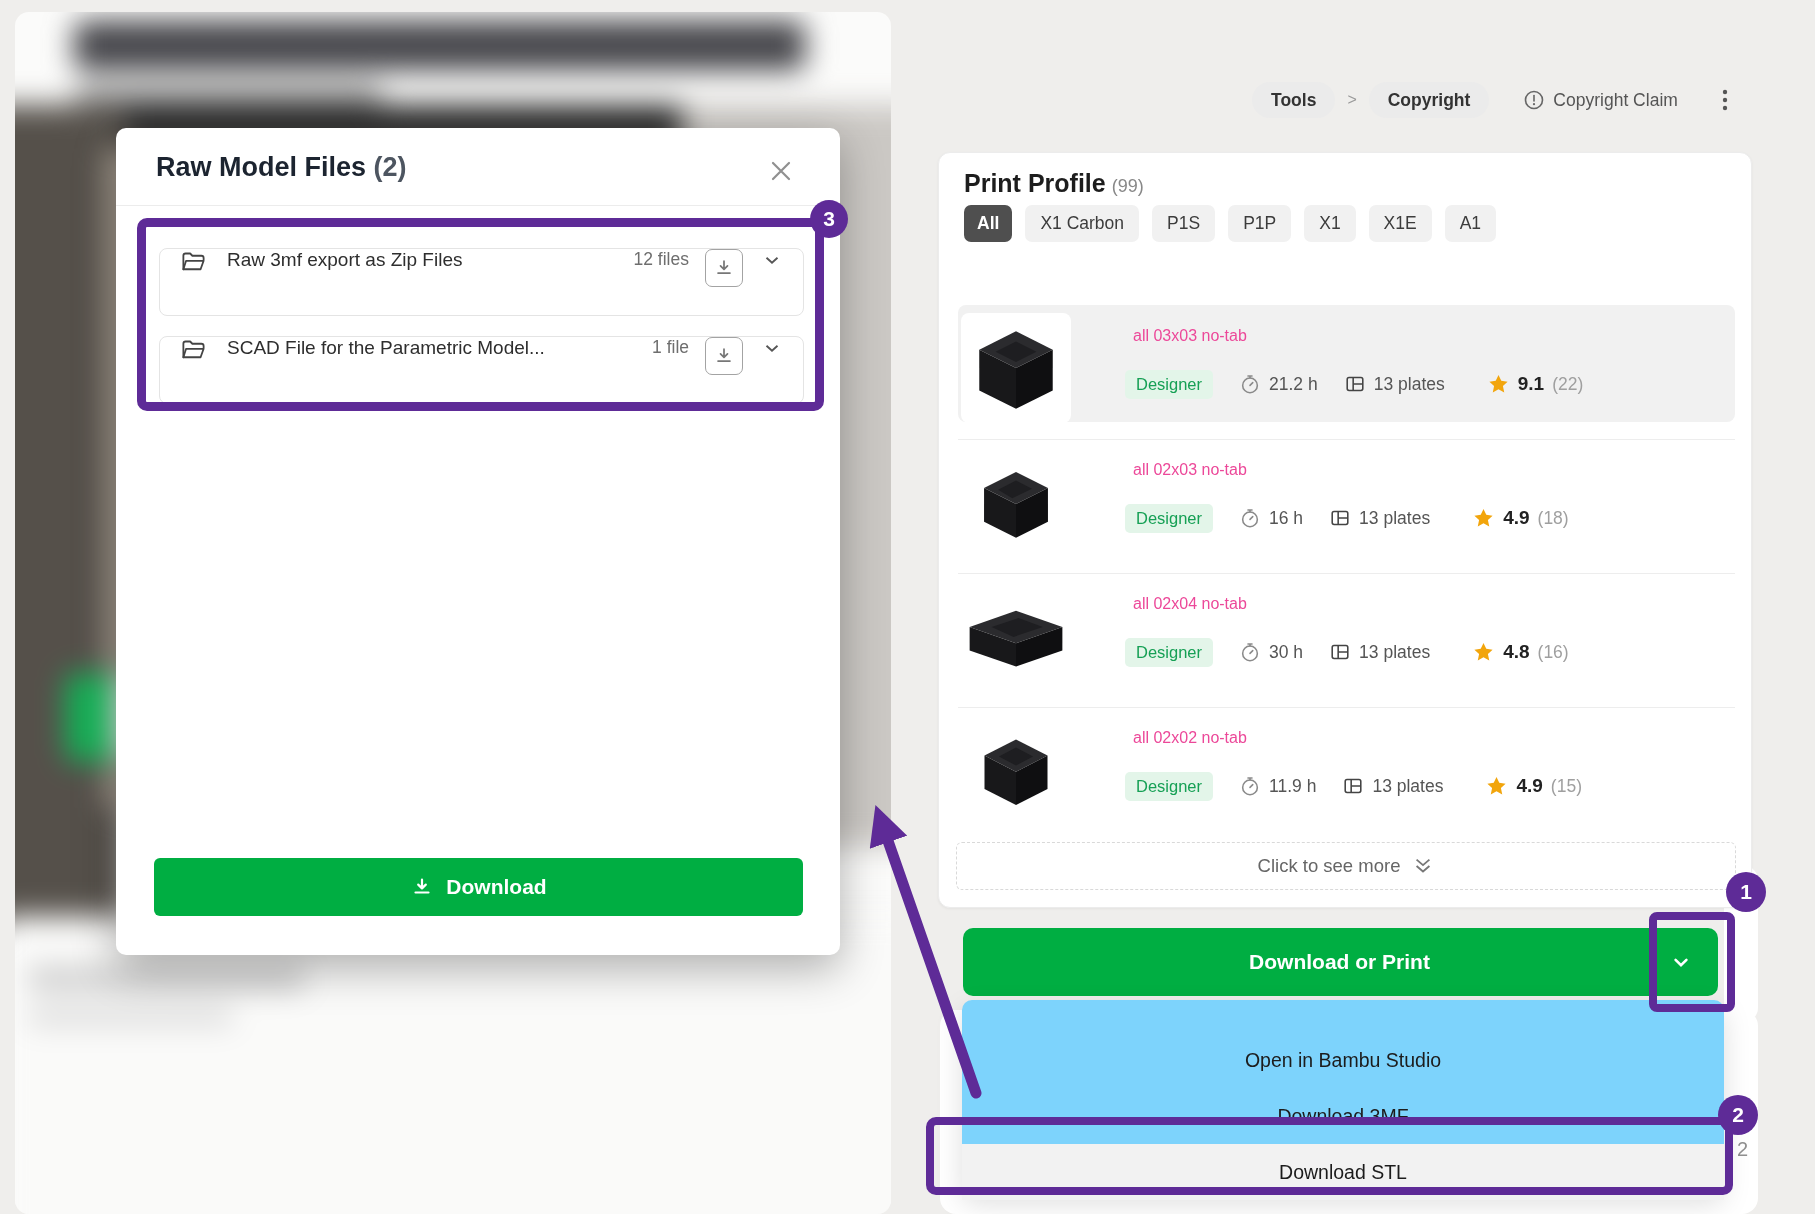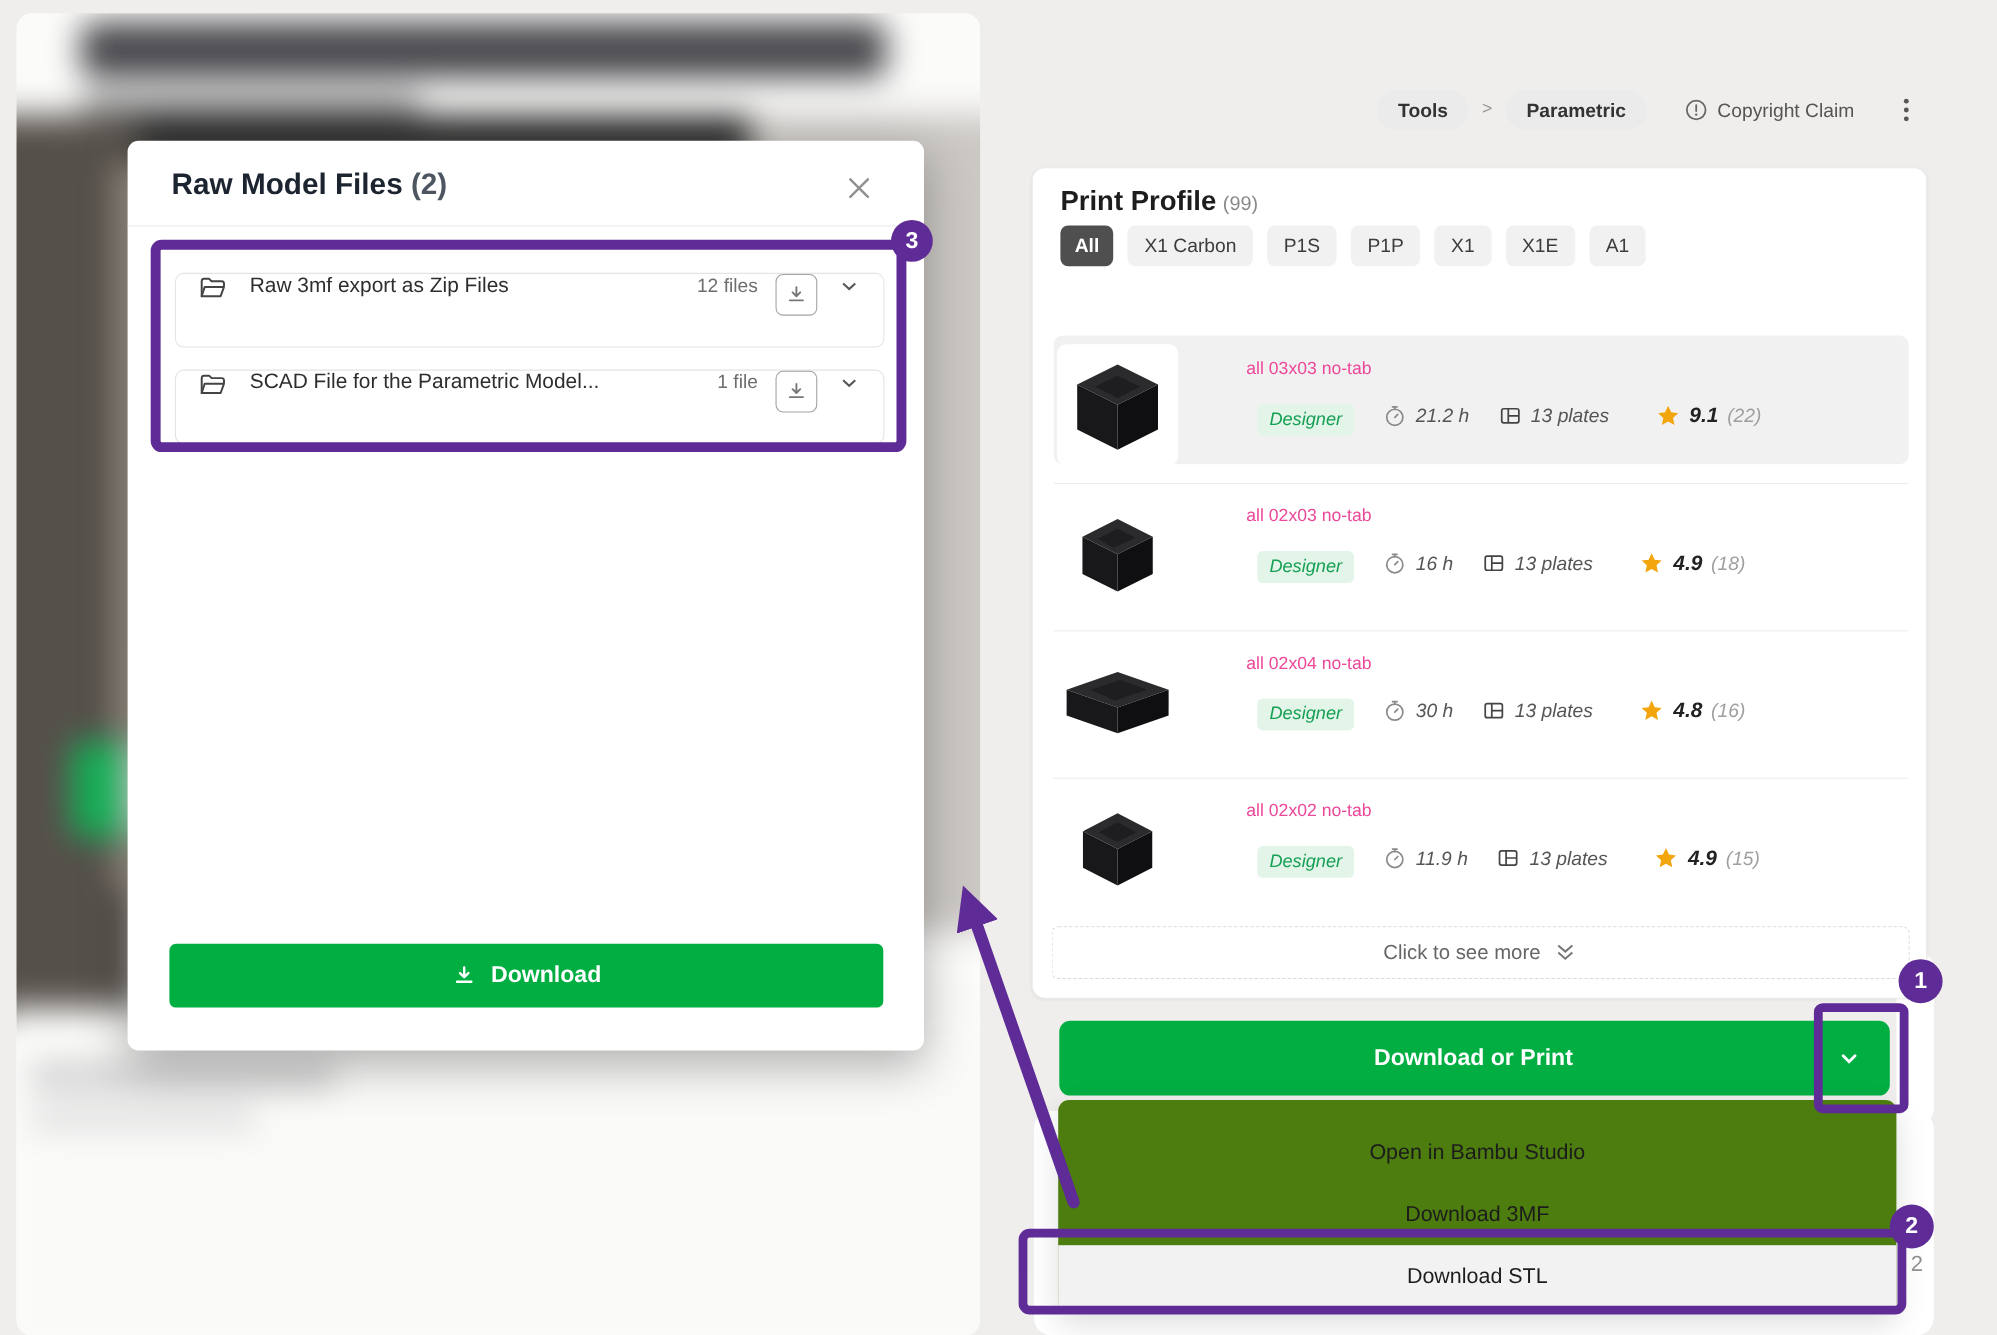--- a/index.html
+++ b/index.html
@@ -59,22 +59,22 @@
   .prow { position:absolute; left:0; width:814px; height:134px; cursor:pointer; }
   .prow.p1 { top:152px; } .prow.p2 { top:286px; } .prow.p3 { top:420px; } .prow.p4 { top:554px; }
   .prow.p2, .prow.p3, .prow.p4 { border-top:0; }
   .rowline { position:absolute; left:19px; width:777px; height:1px; background:#ededed; }
   .prow-hl { position:absolute; left:19px; top:0px; width:777px; height:117px;
     background:#f1f1f1; border-radius:8px; }
   .thumb { position:absolute; left:22px; top:8px; width:110px; height:110px;
     display:flex; align-items:center; justify-content:center; }
   .thumb.boxed { background:#fff; border-radius:8px; }
   .ptitle { position:absolute; left:194px; top:22px; font-size:16px; color:#ec4899; }
-  .pmeta { position:absolute; left:204px; top:62px; height:34px; display:flex;
-    align-items:flex-start; gap:26px;font-style:italic; }
+  .pmeta { position:absolute; left:186px; top:62px; height:34px; display:flex;
+    align-items:center; gap:26px; }
   .badge-designer { background:#e3f5e9; color:#16a055; font-size:16.5px; padding:5px 11px;
     border-radius:5px; font-weight:500; }
   .meta-item { display:flex; align-items:center; gap:8px; font-size:17.5px; color:#555; }
   .rating { display:flex; align-items:center; gap:8px; margin-left:16px; }
   .rating .val { font-size:19px; font-weight:700; color:#222; }
   .rating .rev { font-size:17.5px; color:#9f9f9f; }
 
   .see-more { position:absolute; left:17px; top:689px; width:780px; height:48px;
     border:1px dashed #d9d9d9; border-radius:6px; display:flex; align-items:center;
     justify-content:center; gap:12px; color:#666; font-size:18.5px; cursor:pointer; background:#fff; }
@@ -83,22 +83,22 @@
     border-radius:16px; z-index:2; }
   .under-edge { left:1724px; top:866px; width:34px; height:156px; background:#fff;
     border-radius:0 14px 14px 0; z-index:2; }
 
   .primary-btn { left:963px; top:928px; width:755px; height:68px; background:#00AE42;
     border-radius:10px; z-index:7; cursor:pointer; display:flex; align-items:center;
     justify-content:center; }
   .primary-btn .lbl { color:#fff; font-size:21px; font-weight:700; padding-right:46px;margin-left:44px; }
   .primary-btn .chev { position:absolute; right:24px; top:50%; transform:translateY(-50%); display:flex; }
 
-  .dropdown { left:962px; top:1000px; width:762px; height:194px; background:#4d7c0f;
-    border-radius:10px; box-shadow:0 10px 28px rgba(0,0,0,.13); z-index:8; padding-top:20px; }
+  .dropdown { left:962px; top:1000px; width:762px; height:194px; background:#7dd3fc;
+    border-radius:10px; box-shadow:0 10px 28px rgba(0,0,0,.13); z-index:8; padding-top:32px; }
   .menu-item { height:56px; line-height:56px; text-align:center; font-size:19.5px;
     color:#1c1c1c; font-weight:500; cursor:pointer; }
   .menu-item.hl { background:#f2f2f2; }
 
   .partial-2 { left:1737px; top:1138px; font-size:20px; color:#8f8f8f; z-index:9; }
 
   
   .anno { pointer-events:none; z-index:40; }
   .anno-rect { border:9px solid #5E2B97; border-radius:10px; background:transparent; }
   .anno-badge { width:40px; height:40px; border-radius:50%; background:#5E2B97; color:#fff;
@@ -185,21 +185,21 @@
         <path d="M12 4.5 V13 M8.2 9.6 L12 13.4 L15.8 9.6 M5.5 17.5 H18.5"></path>
       </svg>
     </span>
     <span>Download</span>
   </div>
 </div>
 
 <div class="abs crumbs">
   <span class="pill">Tools</span>
   <span class="crumb-sep">&gt;</span>
-  <span class="pill">Parametric</span>
+  <span class="pill">Copyright</span>
   <span class="copyright">
     <span style="display:flex;">
       <svg width="22" height="22" viewBox="0 0 22 22" fill="none" stroke="#666" stroke-width="1.6">
         <circle cx="11" cy="11" r="8.5"></circle>
           <path d="M11 6.5 V12" stroke-linecap="round"></path>
           <circle cx="11" cy="15.2" r="1.1" fill="#666" stroke="none"></circle>
       </svg>
     </span>
     <span>Copyright Claim</span>
   </span>

